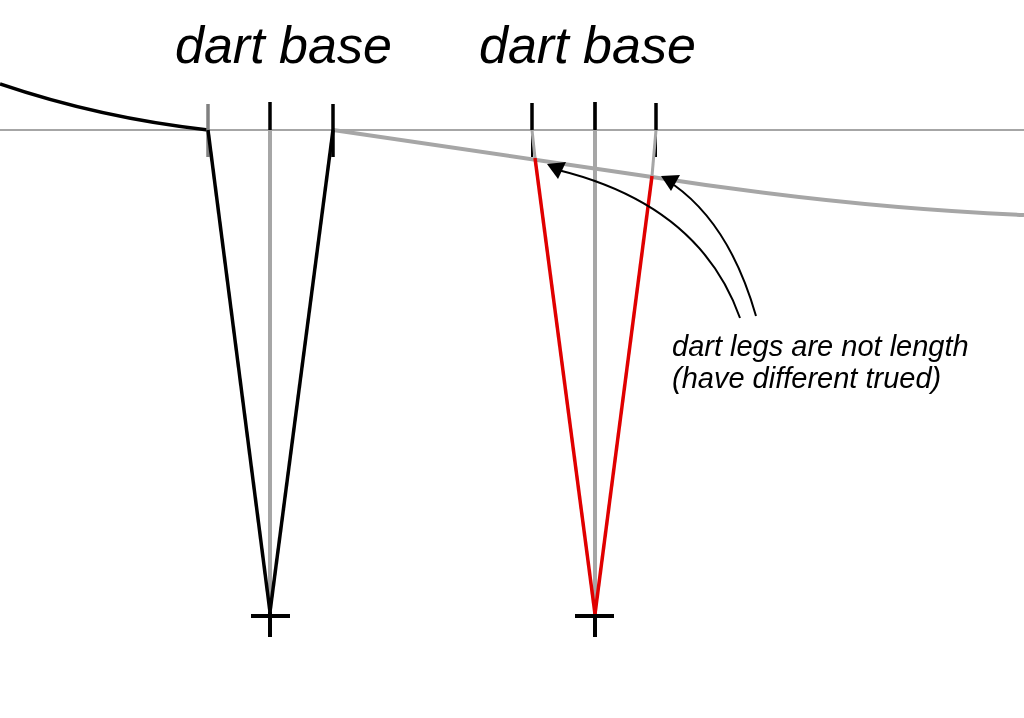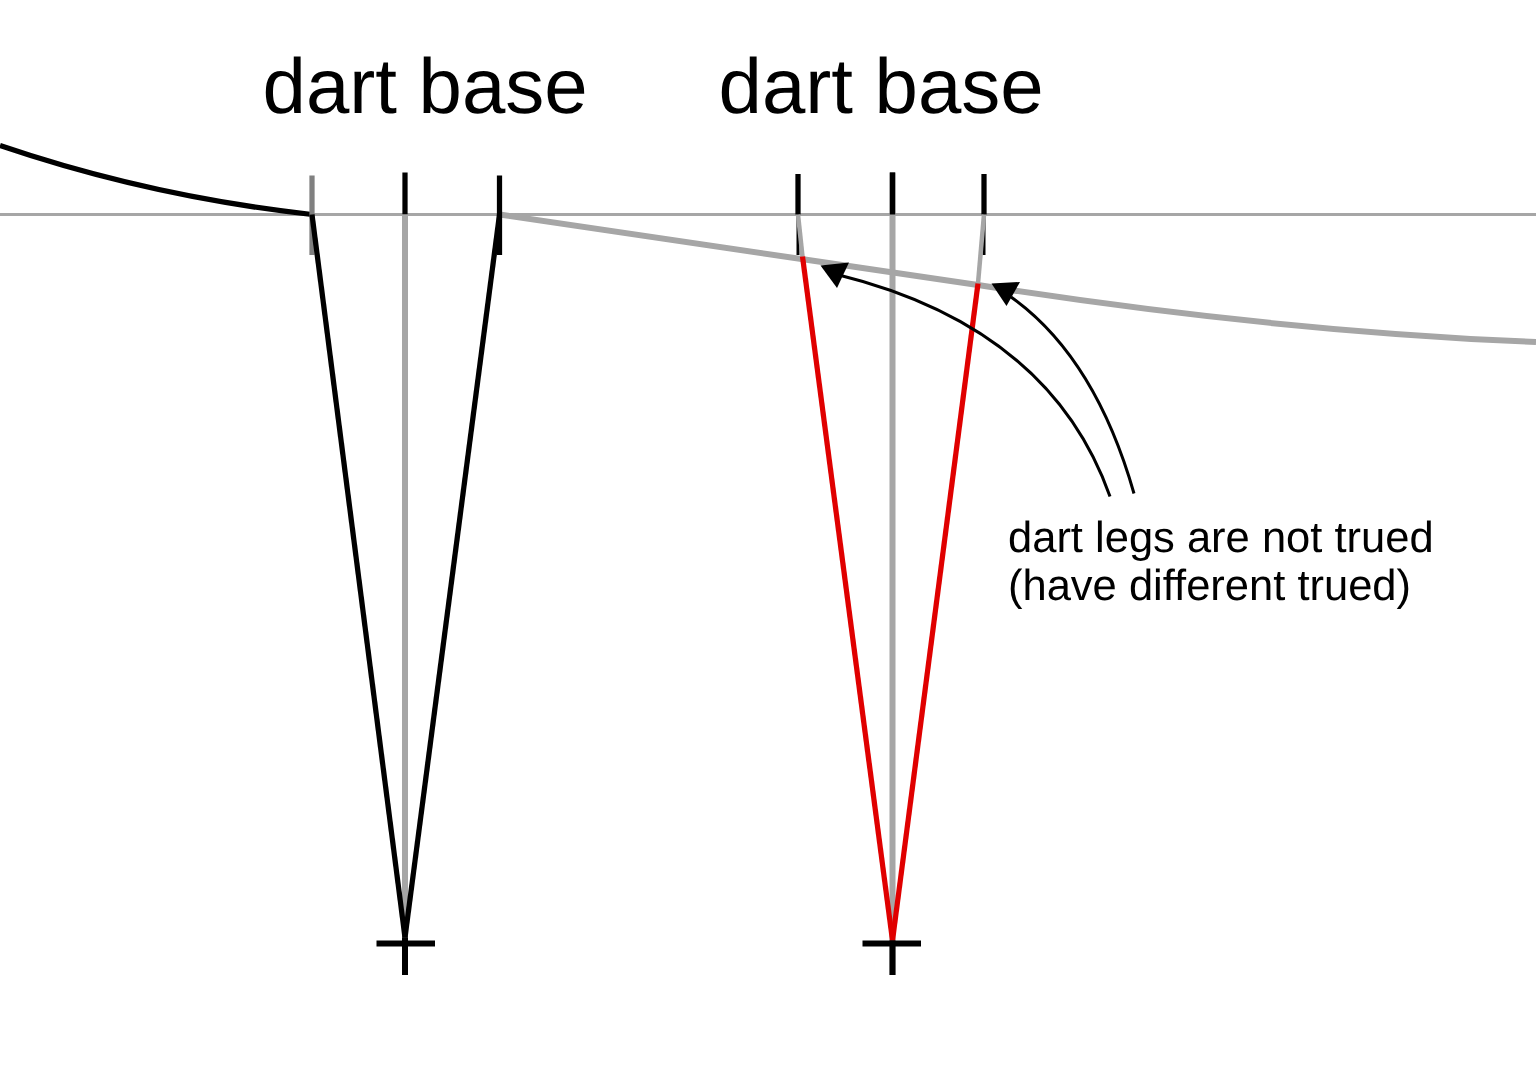--- a/index.html
+++ b/index.html
@@ -1,17 +1,17 @@
 <!DOCTYPE html>
 <html><head>
   <meta charset="utf-8">
   <style>
     html, body { margin: 0; padding: 0; background: #ffffff; }
     body { width: 1024px; height: 718px; overflow: hidden; position: relative; }
-    .canvas { position: absolute; left: 0; top: 13px; width: 1024px; height: 620px; }
+    .canvas { position: absolute; left: 0; top: 0; width: 1024px; height: 620px; font-style: italic; }
     .label-title {
       position: absolute;
       font-family: "Liberation Sans", sans-serif;
       font-size: 52px;
       color: #000;
       line-height: 1;
       white-space: nowrap;
     }
     .label-note {
       position: absolute;
@@ -79,15 +79,15 @@
       <path d="M740,318 Q700,205 558,170" fill="none" stroke="#000" stroke-width="2"></path>
       <polygon points="547,164 566,162 558,179" fill="#000"></polygon>
       <path d="M756,316 Q730,225 674,185" fill="none" stroke="#000" stroke-width="2"></path>
       <polygon points="661,176 680,175 671,191" fill="#000"></polygon>
     </g>
   </svg>
 
   <div class="label-title" style="left:175px; top:19px;">dart base</div>
   <div class="label-title" style="left:479px; top:19px;">dart base</div>
 
-  <div class="label-note" style="left:672px; top:331px;">dart legs are not trued</div>
+  <div class="label-note" style="left:672px; top:331px;">dart legs are not length</div>
   <div class="label-note" style="left:672px; top:363px;">(have different trued)</div>
 </div>
 
 </body></html>

